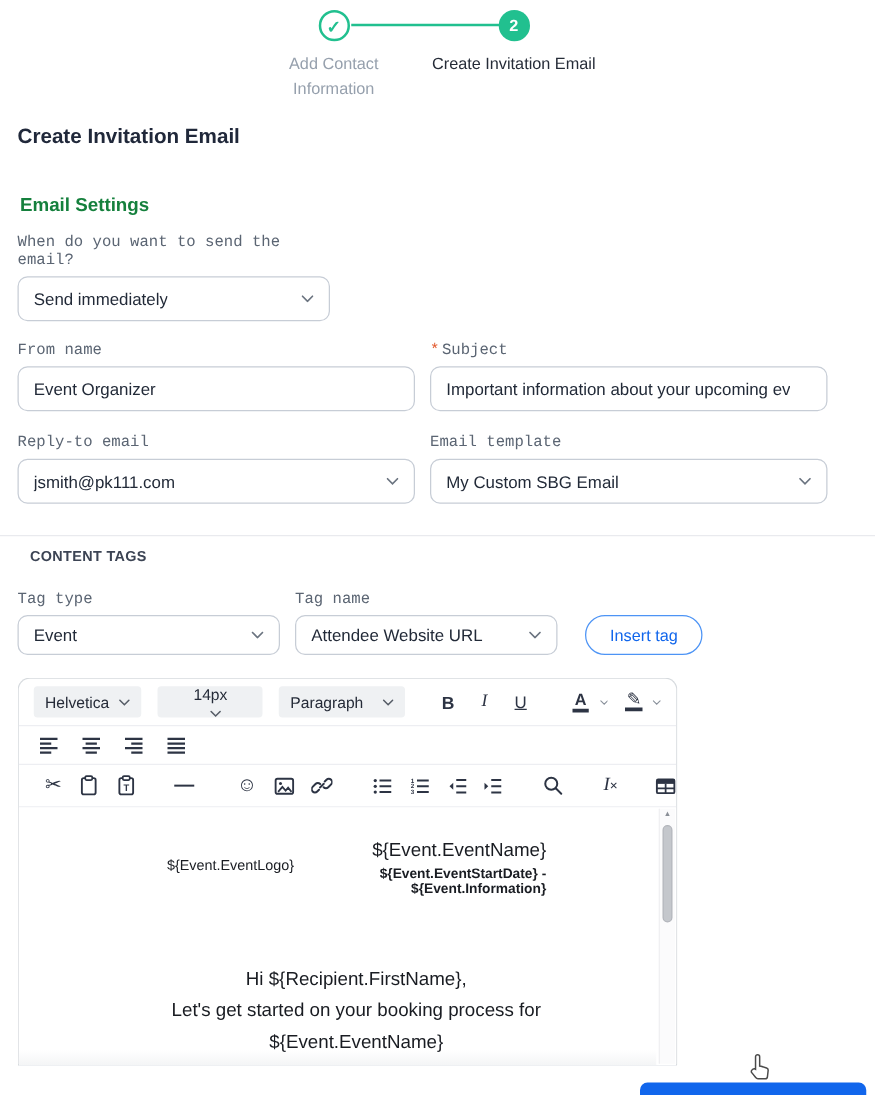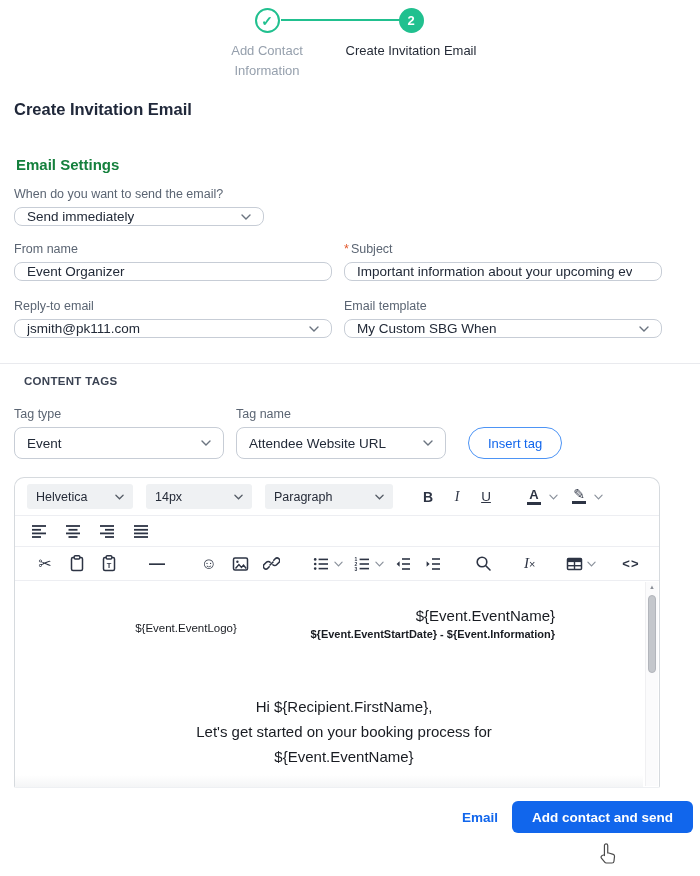--- a/index.html
+++ b/index.html
@@ -16,23 +16,23 @@
   .step-badge.done { border: 2px solid #21c08f; color: #21c08f; font-size: 14px; }
   .step-badge.current { background: #21c08f; color: #fff; }
   .step-connector { position: absolute; top: 19px; left: 281px; width: 120px; height: 2px; background: #21c08f; z-index: 1; }
   .step-label { margin-top: 8px; font-size: 13px; line-height: 1.55; }
   .step-1 .step-label { color: #96a0ad; }
   .step-2 .step-label { color: #262c38; }
 
   
   .page-title { margin: 16px 0 0 14px; font-size: 16.5px; font-weight: 600; color: #20283a; }
   .section-heading { margin: 37px 0 0 16px; font-size: 15px; font-weight: 600; color: #15803d; }
-  .field-label { font-size: 12.5px; color: #5b6573; }
+  .field-label { font-size: 12.5px; color: #5b6573; font-family: Liberation Mono, monospace; }
   .req { color: #e2572b; margin-right: 2px; }
-  .control { height: 19px; border: 1px solid #c7cdd6; border-radius: 8px; background: #fff;
+  .control { height: 36px; border: 1px solid #c7cdd6; border-radius: 8px; background: #fff;
              display: flex; align-items: center; justify-content: space-between;
              padding: 0 12px; font-size: 13.5px; color: #222a38; cursor: pointer; }
   .control .val { white-space: nowrap; overflow: hidden; }
   .chev { flex: 0 0 auto; margin-left: 8px; }
 
   .single-col { margin: 14px 0 0 14px; width: 250px; }
   .single-col .control { margin-top: 6px; }
 
   .form-row { display: flex; gap: 12px; margin: 16px 14px 0 14px; }
   .form-row .col { width: 318px; }
@@ -42,27 +42,27 @@
 
   .ct-heading { margin: 11px 0 0 24px; font-size: 11.5px; font-weight: bold; letter-spacing: .3px; color: #3c4454; }
   .tags-row { display: flex; margin: 20px 14px 0 14px; align-items: flex-end; }
   .tag-col { width: 210px; }
   .tag-col + .tag-col { margin-left: 12px; }
   .tag-col .control { margin-top: 6px; height: 32px; }
   .insert-btn { margin-left: 22px; height: 32px; padding: 0 19px; border: 1px solid #4d94f5; border-radius: 16px;
                 background: #fff; color: #1166ec; font-size: 13px; font-family: inherit; cursor: pointer; }
 
   
-  .editor { margin: 18px 0 0 14px; width: 646px; border: 1px solid #d6dade; border-bottom-color: #eef0f3; border-radius: 10px 10px 2px 2px; overflow: hidden; background: #fff; }
+  .editor { margin: 18px 0 0 14px; width: 528px; border: 1px solid #d6dade; border-bottom-color: #eef0f3; border-radius: 10px 10px 2px 2px; overflow: hidden; background: #fff; }
   .tb-row { display: flex; align-items: center; padding: 0 12px; border-bottom: 1px solid #edeef2; }
   .tb-row1 { height: 38px; }
   .tb-row2 { height: 31px; }
   .tb-row3 { height: 34px; }
   .tb-select { height: 25px; background: #eff1f3; border-radius: 3px; display: flex; align-items: center; justify-content: space-between; padding: 0 9px; font-size: 12.5px; color: #252b38; cursor: pointer; }
-  .sel-font { width: 106px; } .sel-size { width: 106px; margin-left: 13px; } .sel-block { width: 128px; margin-left: 13px; }
+  .sel-font { width: 106px; } .sel-size { width: 106px; margin-left: 13px; flex-direction: column; } .sel-block { width: 128px; margin-left: 13px; }
   .tbtn { min-width: 22px; height: 24px; display: inline-flex; align-items: center; justify-content: center; color: #2d3444; cursor: pointer; background: none; border: none; font-family: inherit; }
   .b-bold { margin-left: 24px; font-size: 14px; font-weight: bold; }
   .b-italic { margin-left: 7px; font-size: 14px; font-style: italic; font-family: "Liberation Serif", serif; }
   .b-under { margin-left: 7px; font-size: 13.5px; text-decoration: underline; }
   .color-a { font-size: 13px; font-weight: 600; border-bottom: 3px solid #2d3444; line-height: 1.1; padding: 0 2px; }
   .grp-color { margin-left: 26px; } .grp-hilite { margin-left: 10px; }
   .mini-chev { margin-left: 4px; }
   .pen-glyph { font-size: 14px; border-bottom: 3px solid #2d3444; line-height: 1; padding: 0 1px; transform: translateY(-1px); }
   .icon { display: inline-flex; align-items: center; justify-content: center; width: 18px; height: 18px; color: #2d3444; cursor: pointer; }
   .tx-wrap { font-size: 13px; color: #2d3444; }
@@ -149,21 +149,21 @@
       <div class="control">
         <span class="val">jsmith@pk111.com</span>
         <svg class="chev" width="10" height="6" viewBox="0 0 10 6">
             <path d="M1 1l4 4 4-4" fill="none" stroke="#6b7480" stroke-width="1.4" stroke-linecap="round"></path>
           </svg>
       </div>
     </div>
     <div class="col">
       <div class="field-label">Email template</div>
       <div class="control">
-        <span class="val">My Custom SBG When</span>
+        <span class="val">My Custom SBG Email</span>
         <svg class="chev" width="10" height="6" viewBox="0 0 10 6">
             <path d="M1 1l4 4 4-4" fill="none" stroke="#6b7480" stroke-width="1.4" stroke-linecap="round"></path>
           </svg>
       </div>
     </div>
   </div>
 
   <div class="divider"></div>
 
   <div class="ct-heading">CONTENT TAGS</div>

